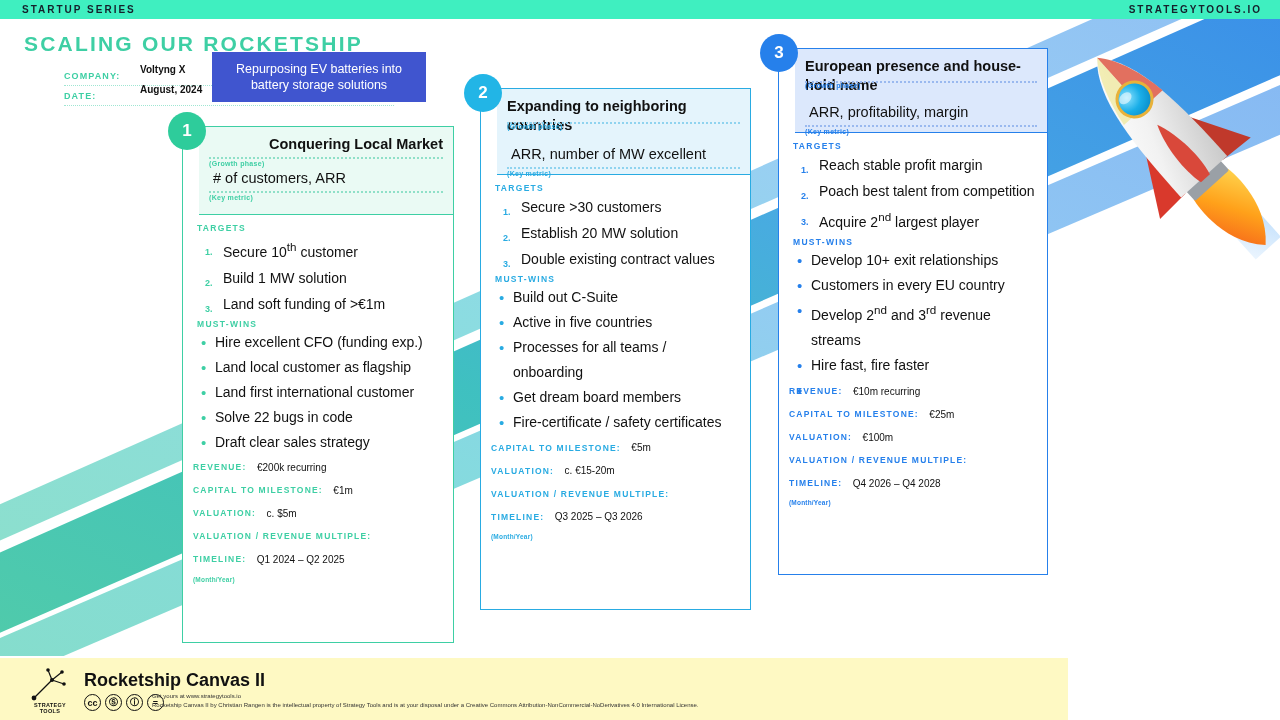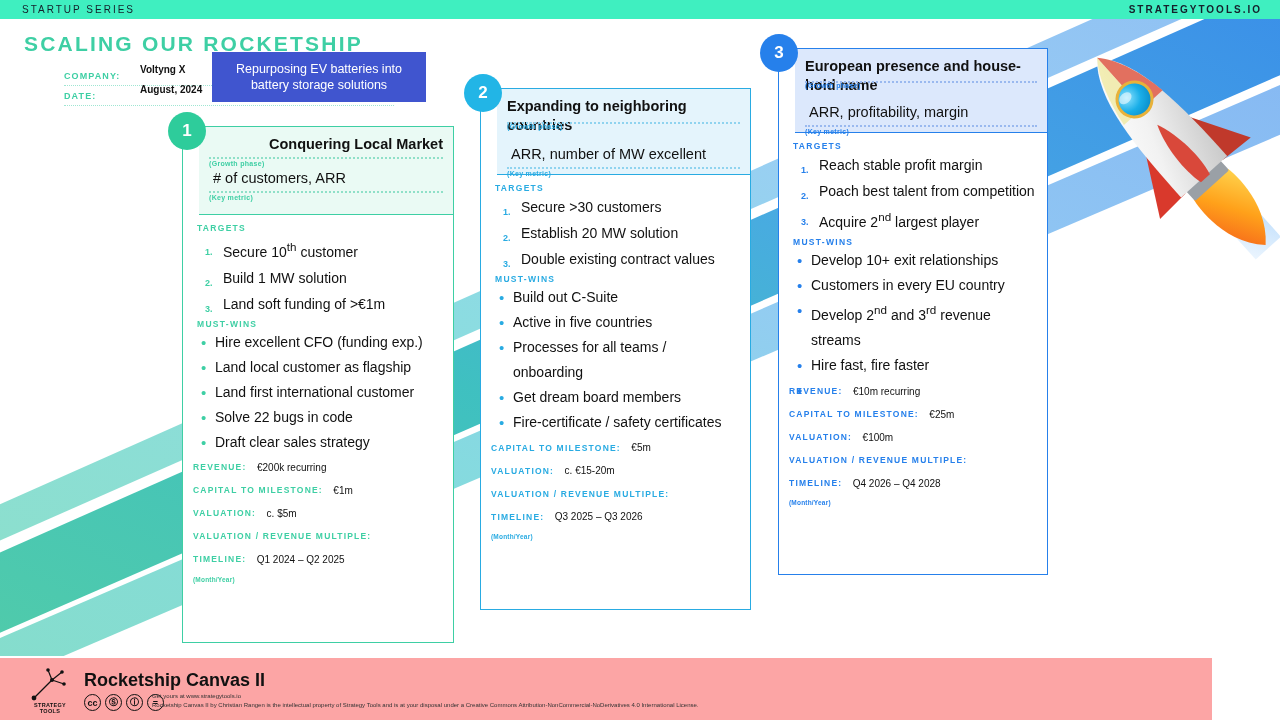--- a/index.html
+++ b/index.html
@@ -10,21 +10,21 @@
     -webkit-font-smoothing:antialiased;
   }
 
   
   .topbar{
     position:absolute;left:0;top:0;width:1280px;height:19px;
     background:#3FEFC0;
   }
   .topbar .left{
     position:absolute;left:22px;top:4px;
-    font-size:10px;font-weight:normal;letter-spacing:2px;color:#15202b;
+    font-size:10px;font-weight:bold;letter-spacing:2px;color:#15202b;
   }
   .topbar .right{
     position:absolute;right:18px;top:4px;
     font-size:10px;font-weight:bold;letter-spacing:2px;color:#15202b;
   }
 
   
   .bands{position:absolute;left:0;top:19px;width:1280px;height:637px;overflow:hidden;z-index:0;}
 
   
@@ -95,21 +95,21 @@
 
   
   #card3{left:778px;top:48px;width:270px;height:527px;border:1.5px solid #2680EB;}
   #card3 .head{background:#DCE8FC;border-bottom:1.5px solid #2680EB;height:84px;}
   #card3 .dotline{border-color:#9ab9ef;}
   #card3 .sublbl,#card3 .seclbl,#card3 .mlbl,#card3 .monthyear,#card3 .num,#card3 .bl{color:#2680EB;}
   #badge3{left:760px;top:34px;background:#2680EB;}
 
   
   .footer{
-    position:absolute;left:0;top:658px;width:1212px;height:62px;background:#fca5a5;z-index:9;
+    position:absolute;left:0;top:658px;width:1068px;height:62px;background:#fef9c3;z-index:9;
   }
   .flogo{position:absolute;left:26px;top:8px;width:48px;height:48px;}
   .flogo .lbl{position:absolute;left:4px;top:36px;font-size:5.5px;font-weight:bold;letter-spacing:.3px;color:#111;line-height:6px;text-align:center;width:40px;}
   .ftitle{position:absolute;left:84px;top:12px;font-size:18px;font-weight:bold;color:#111;}
   .cc{position:absolute;left:84px;top:36px;display:flex;gap:4px;}
   .cc .c{width:15px;height:15px;border:1.4px solid #111;border-radius:50%;display:flex;align-items:center;justify-content:center;font-size:9px;font-weight:bold;color:#111;}
   .fsmall{position:absolute;left:152px;top:34px;font-size:6px;color:#333;line-height:9px;}
   .fsmall .l2{font-size:6px;color:#333;}
 </style>
 </head>

